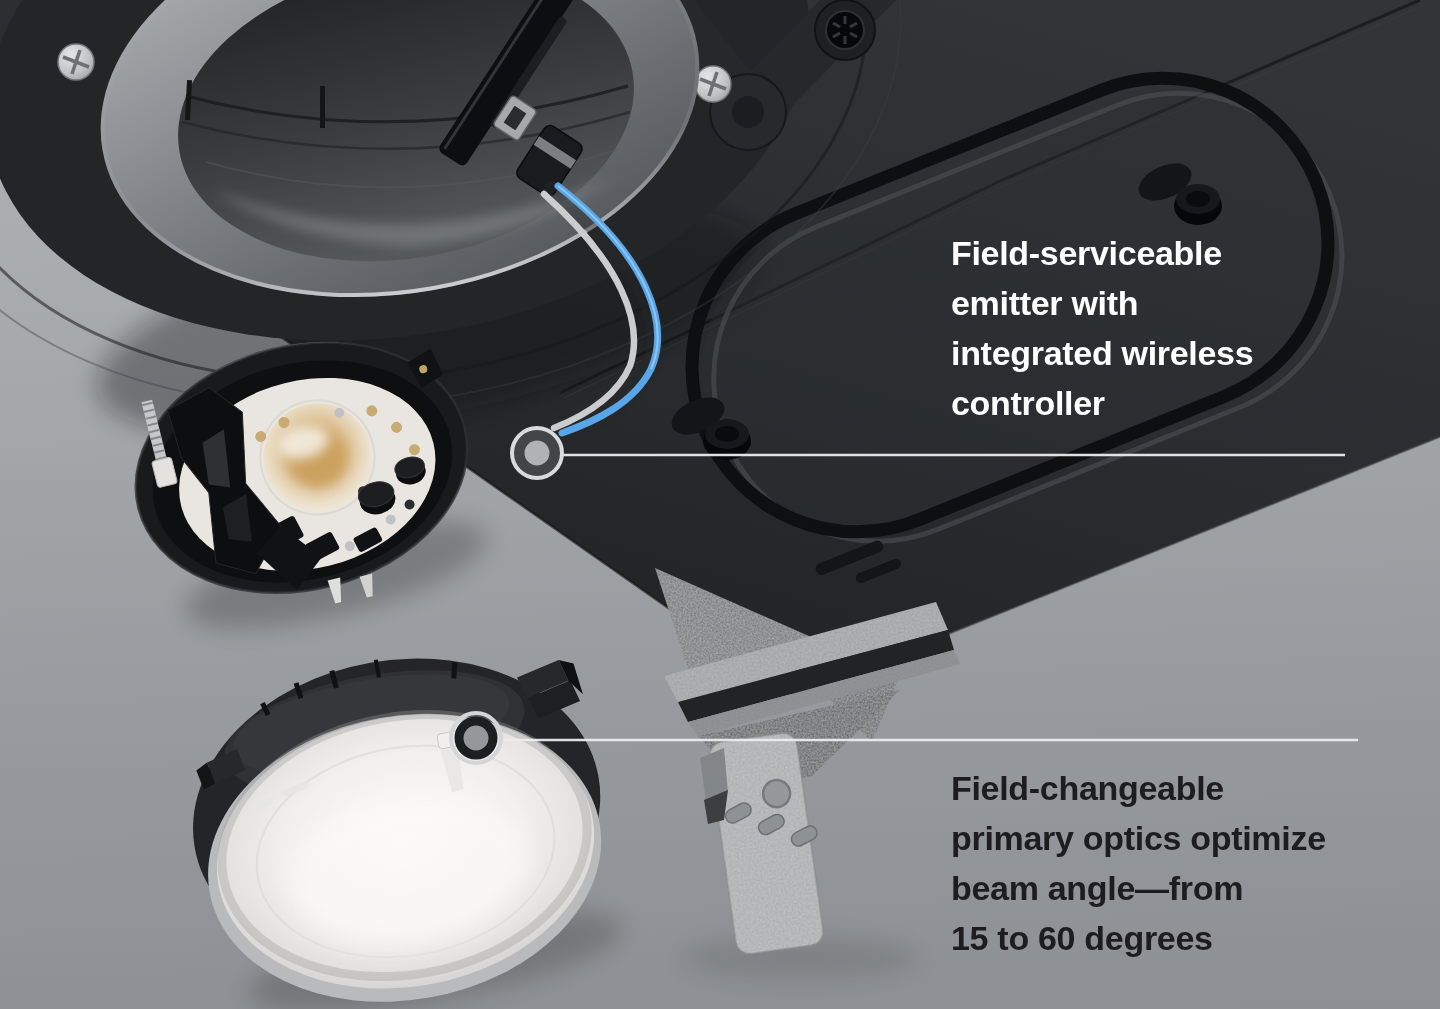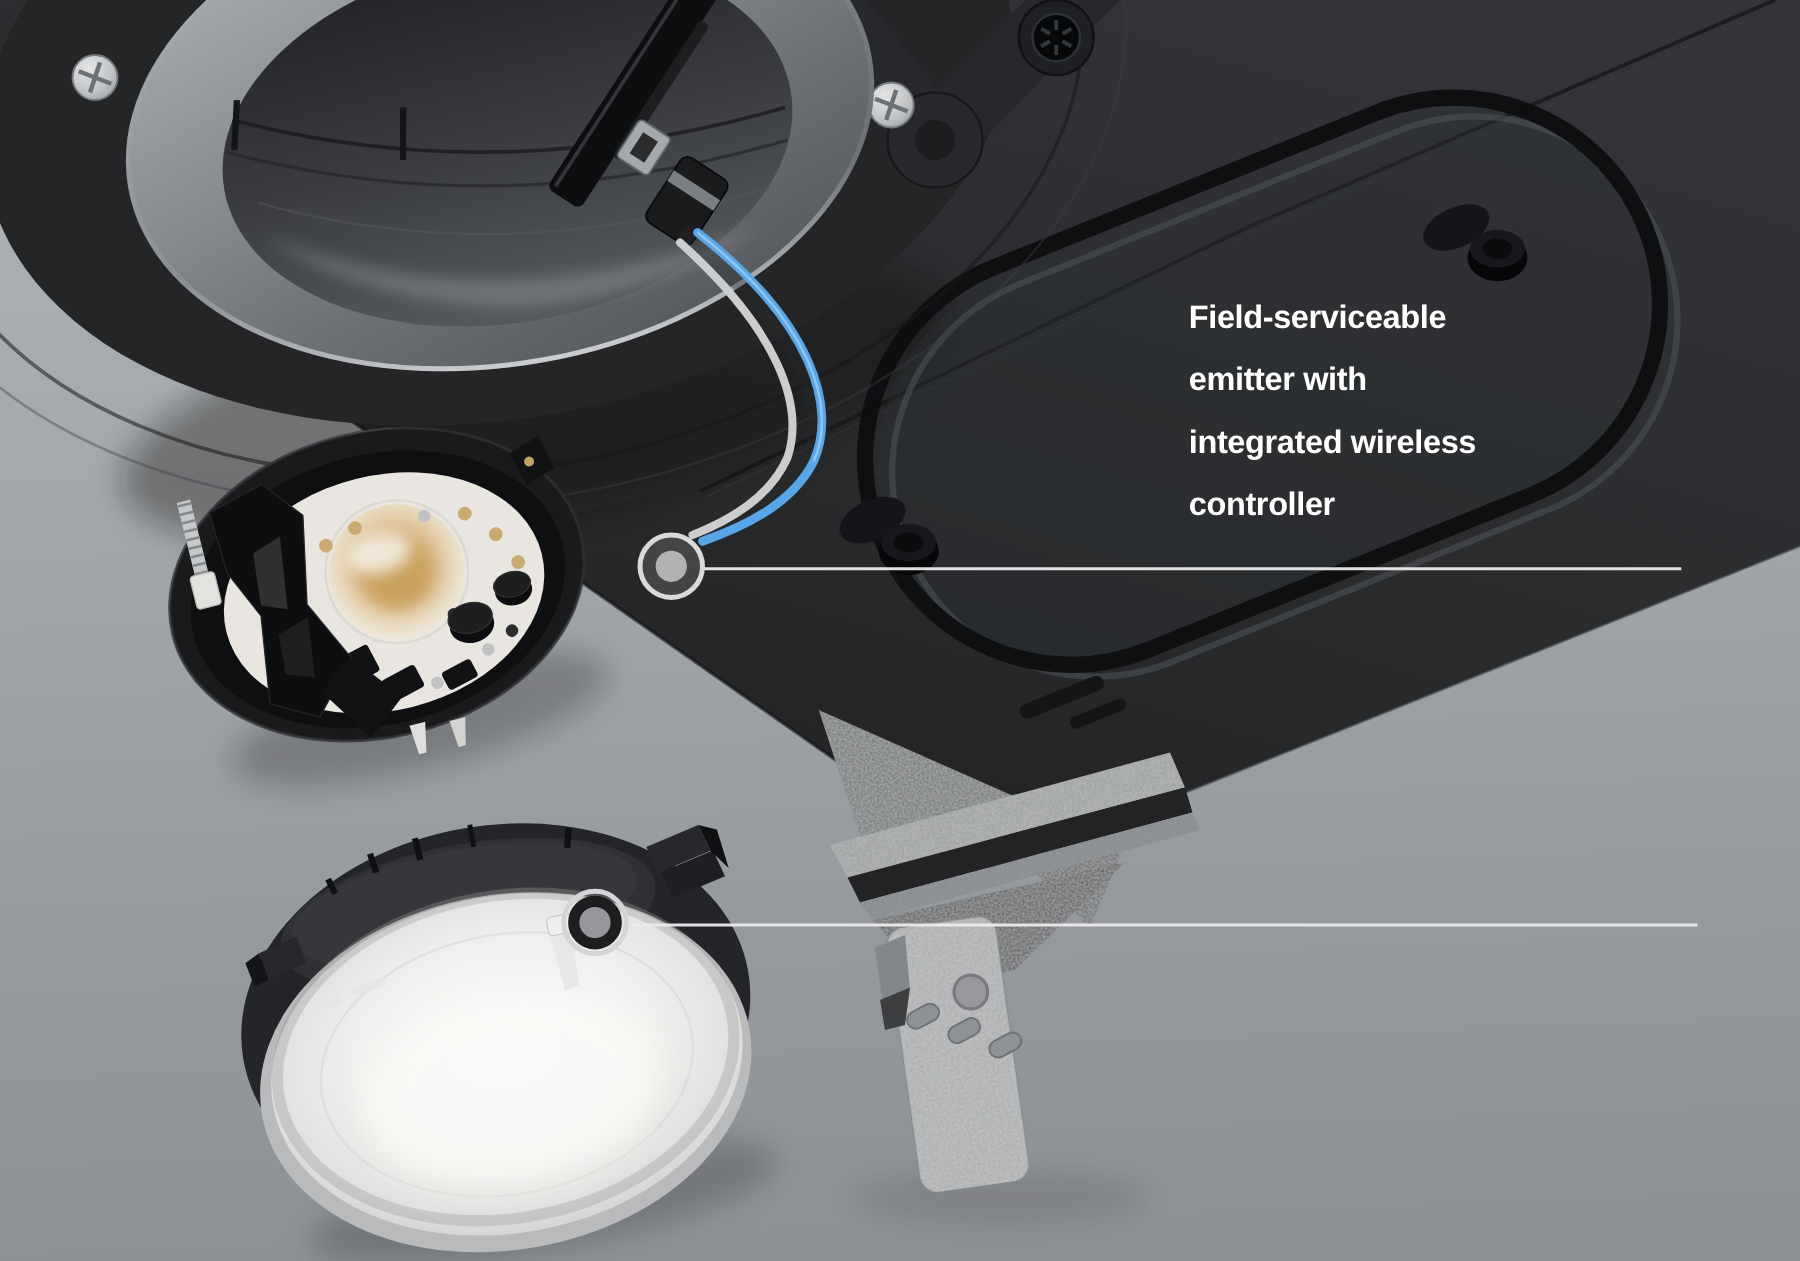--- a/index.html
+++ b/index.html
@@ -4,21 +4,21 @@
 <style>
   html,body{margin:0;padding:0;background:#777;}
   .stage{
     position:relative;width:1440px;height:1009px;overflow:hidden;
     background:linear-gradient(178deg,#b2b5b8 0%,#a4a7aa 40%,#979a9e 68%,#8c8f93 100%);
     font-family:"Liberation Sans","DejaVu Sans",sans-serif;
   }
   .stage svg{position:absolute;left:0;top:0;}
   .callout{
     position:absolute;width:440px;
-    font-size:26px;line-height:50px;font-weight:700;letter-spacing:-0.3px;
+    font-size:34px;line-height:50px;font-weight:700;letter-spacing:-0.3px;
     white-space:pre-line;
   }
   #callout-emitter{left:951px;top:228px;color:#ffffff;}
   #callout-optics{left:951px;top:763px;color:#1d1d1f;}
 </style>
 </head>
 <body>
 
 <div class="stage">
 <svg width="1440" height="1009" viewBox="0 0 1440 1009">
@@ -310,13 +310,17 @@
     <line x1="500" y1="740" x2="1358" y2="740" stroke="#ececed" stroke-width="2.5" opacity="0.95"></line>
     <circle cx="476" cy="738" r="17" fill="#95979a" stroke="#1c1e20" stroke-width="9"></circle>
     <circle cx="476" cy="738" r="25" fill="none" stroke="#d4d5d7" stroke-width="4"></circle>
   </g>
 </svg>
 
   <div class="callout" id="callout-emitter">Field-serviceable
 emitter with
 integrated wireless
 controller</div>
+  <div class="callout" id="callout-optics">Field-changeable
+primary optics optimize
+beam angle—from
+15 to 60 degrees</div>
 </div>
 
 </body></html>

